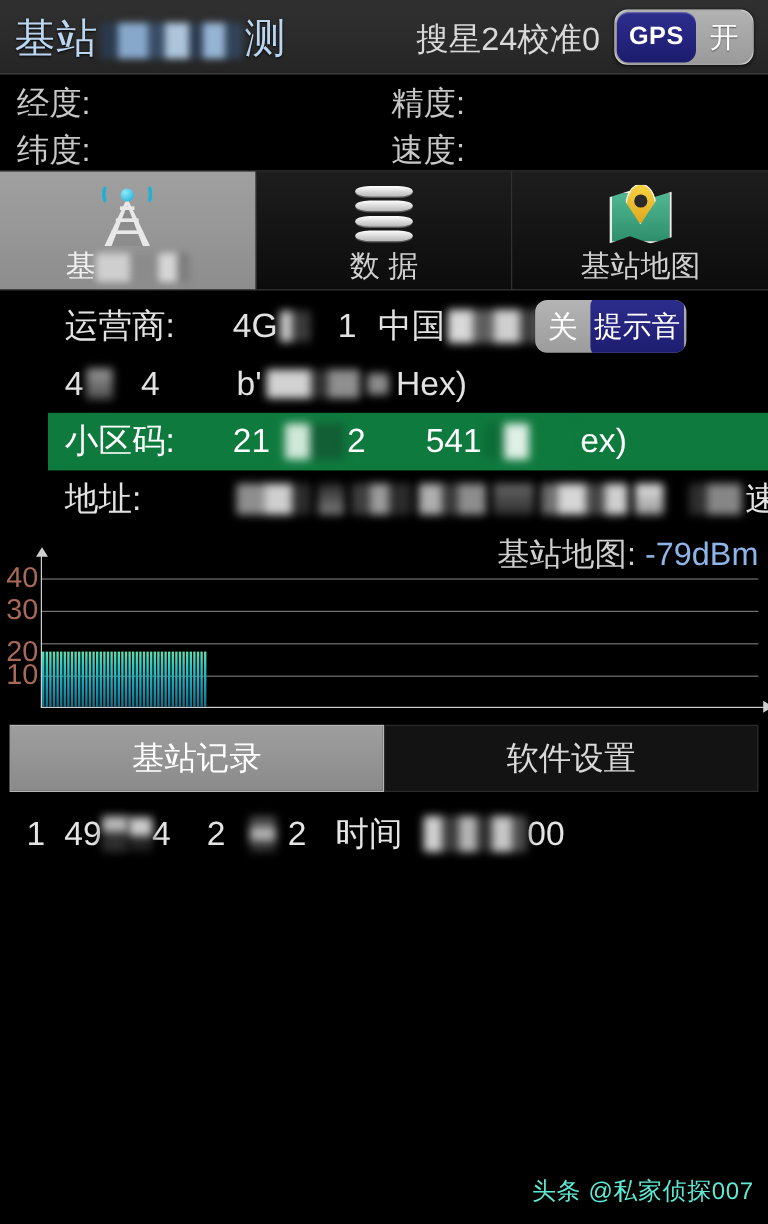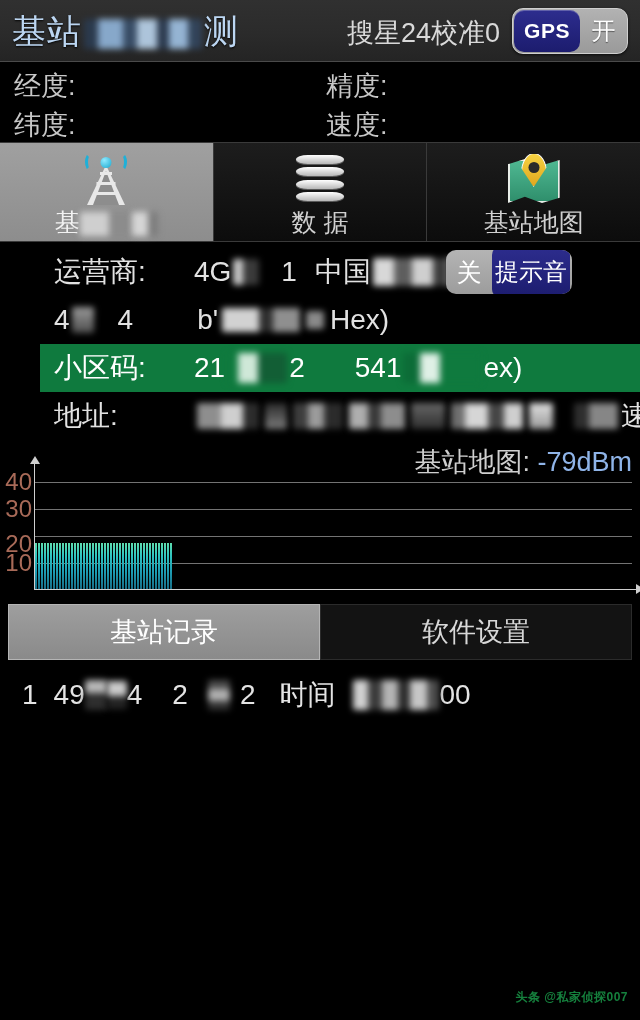--- a/index.html
+++ b/index.html
@@ -311,21 +311,21 @@
   .b-r2 { width: 20px; height: 28px;
     background: linear-gradient(180deg,#cbcbcb 0%,#cbcbcb 55%,#242424 55%,#242424 100%); }
   .b-r3 { width: 22px; height: 30px;
     background: linear-gradient(180deg,#4a4a4a 0%,#4a4a4a 30%,#b0b0b0 30%,#b0b0b0 70%,#333 70%,#333 100%); }
   .b-r5 { width: 86px; height: 30px;
     background: linear-gradient(90deg,#d0d0d0 0%,#d0d0d0 18%,#3a3a3a 18%,#3a3a3a 34%,#b4b4b4 34%,#b4b4b4 52%,#2b2b2b 52%,#2b2b2b 66%,#c6c6c6 66%,#c6c6c6 86%,#4d4d4d 86%,#4d4d4d 100%); }
 
   
   .watermark {
     position: absolute; right: 12px; bottom: 14px;
-    font-size: 12px; color: #15803d; font-weight: bold; letter-spacing: .5px;
+    font-size: 20px; color: #5eead4; font-weight: normal; letter-spacing: .5px;
   }
 </style>
 </head>
 <body>
 
 <div id="app">
 
   <div class="topbar">
     <div class="app-title"><span>基站</span><span class="blur-tok title-blur"></span><span>测</span></div>
 

